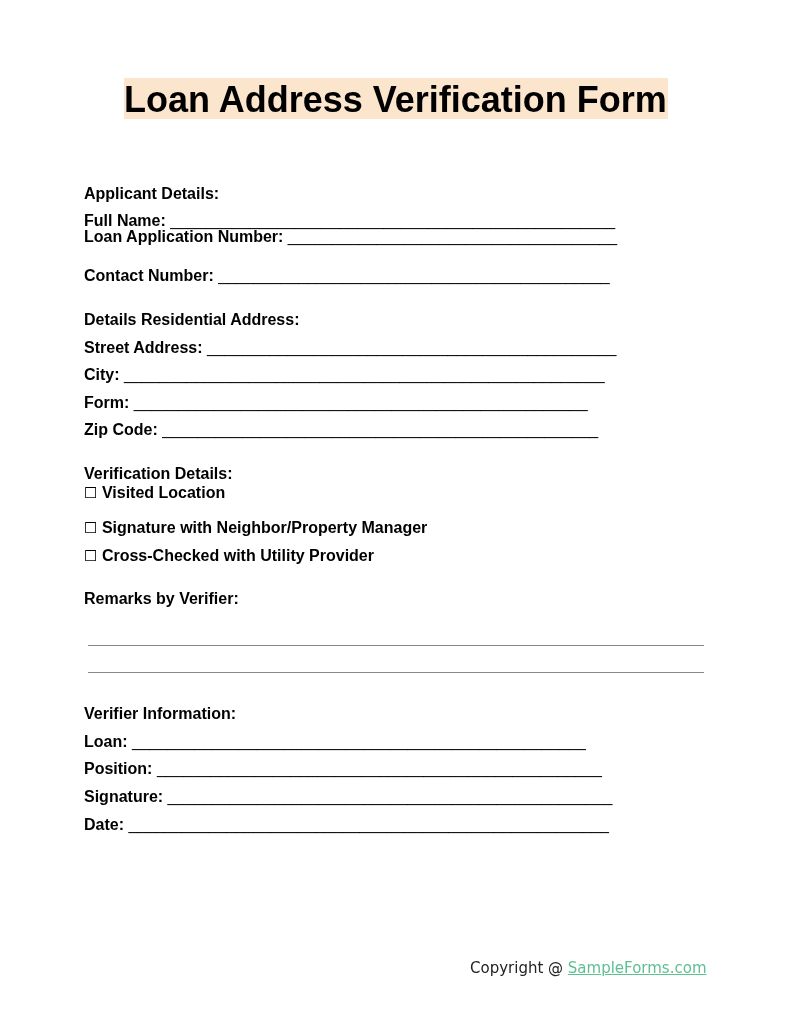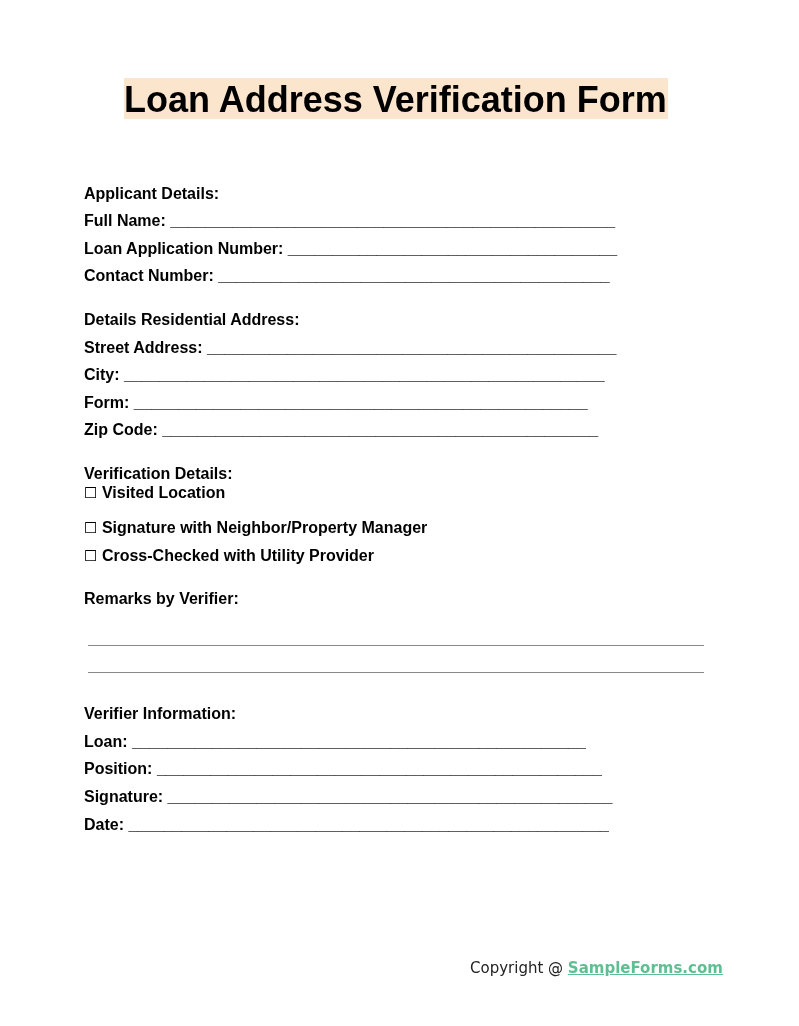--- a/index.html
+++ b/index.html
@@ -3,38 +3,38 @@
 <meta charset="utf-8">
 <style>
   html, body { margin: 0; padding: 0; background: #ffffff; }
   body { width: 799px; height: 1026px; position: relative; overflow: hidden;
          font-family: "Liberation Sans", sans-serif; color: #000; }
   .title { position: absolute; left: 124px; top: 78px; height: 41px; width: 544px;
            background: #fce5cd; font-weight: bold; font-size: 36px; line-height: 43px;
            text-align: left; white-space: nowrap; }
   .line { position: absolute; left: 84px; font-weight: bold; font-size: 16px;
           line-height: 18px; white-space: nowrap; }
-  .blank { font-weight: bold; letter-spacing: 0; }
+  .blank { font-weight: normal; letter-spacing: 0; }
   .rule { position: absolute; left: 88px; width: 616px; height: 0;
           border-top: 1.5px solid #888888; }
   .footer { position: absolute; left: 470px; top: 959px; font-size: 15px;
             font-family: "DejaVu Sans", sans-serif; white-space: nowrap; color: #222; }
-  .footer a { color: #5dbf92; font-weight: bold; text-decoration: underline; }
+  .footer a { color: #5dbf92; font-weight: normal; text-decoration: underline; }
 </style>
 </head>
 <body>
 
 <div class="title">Loan Address Verification Form</div>
 
 <div class="line" style="top:185px">Applicant Details:</div>
 <div class="line" style="top:212px">
   <span>Full Name:</span>
   <span class="blank">__________________________________________________</span>
 </div>
-<div class="line" style="top:240px">
+<div class="line" style="top:228px">
   <span>Loan Application Number:</span>
   <span class="blank">_____________________________________</span>
 </div>
 <div class="line" style="top:267px">
   <span>Contact Number:</span>
   <span class="blank">____________________________________________</span>
 </div>
 
 <div class="line" style="top:311px">Details Residential Address:</div>
 <div class="line" style="top:339px">

